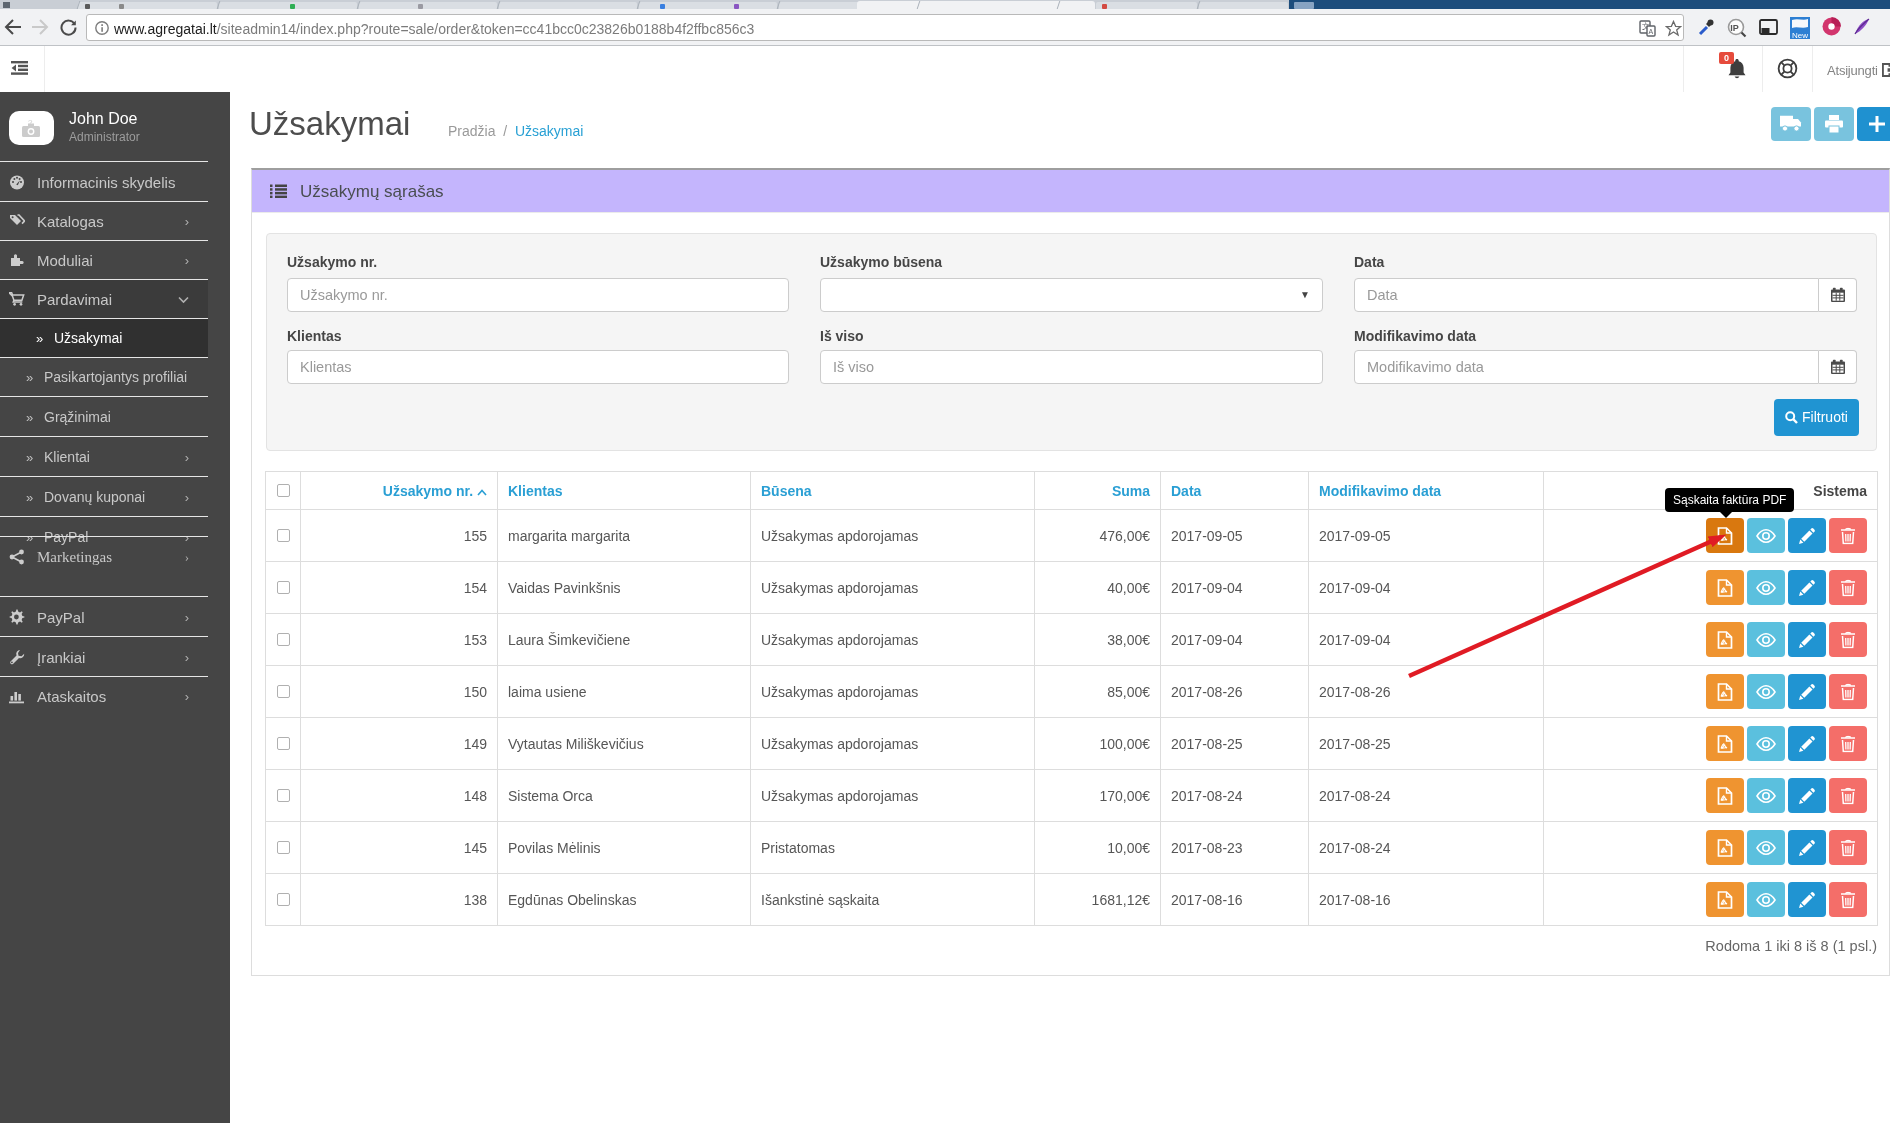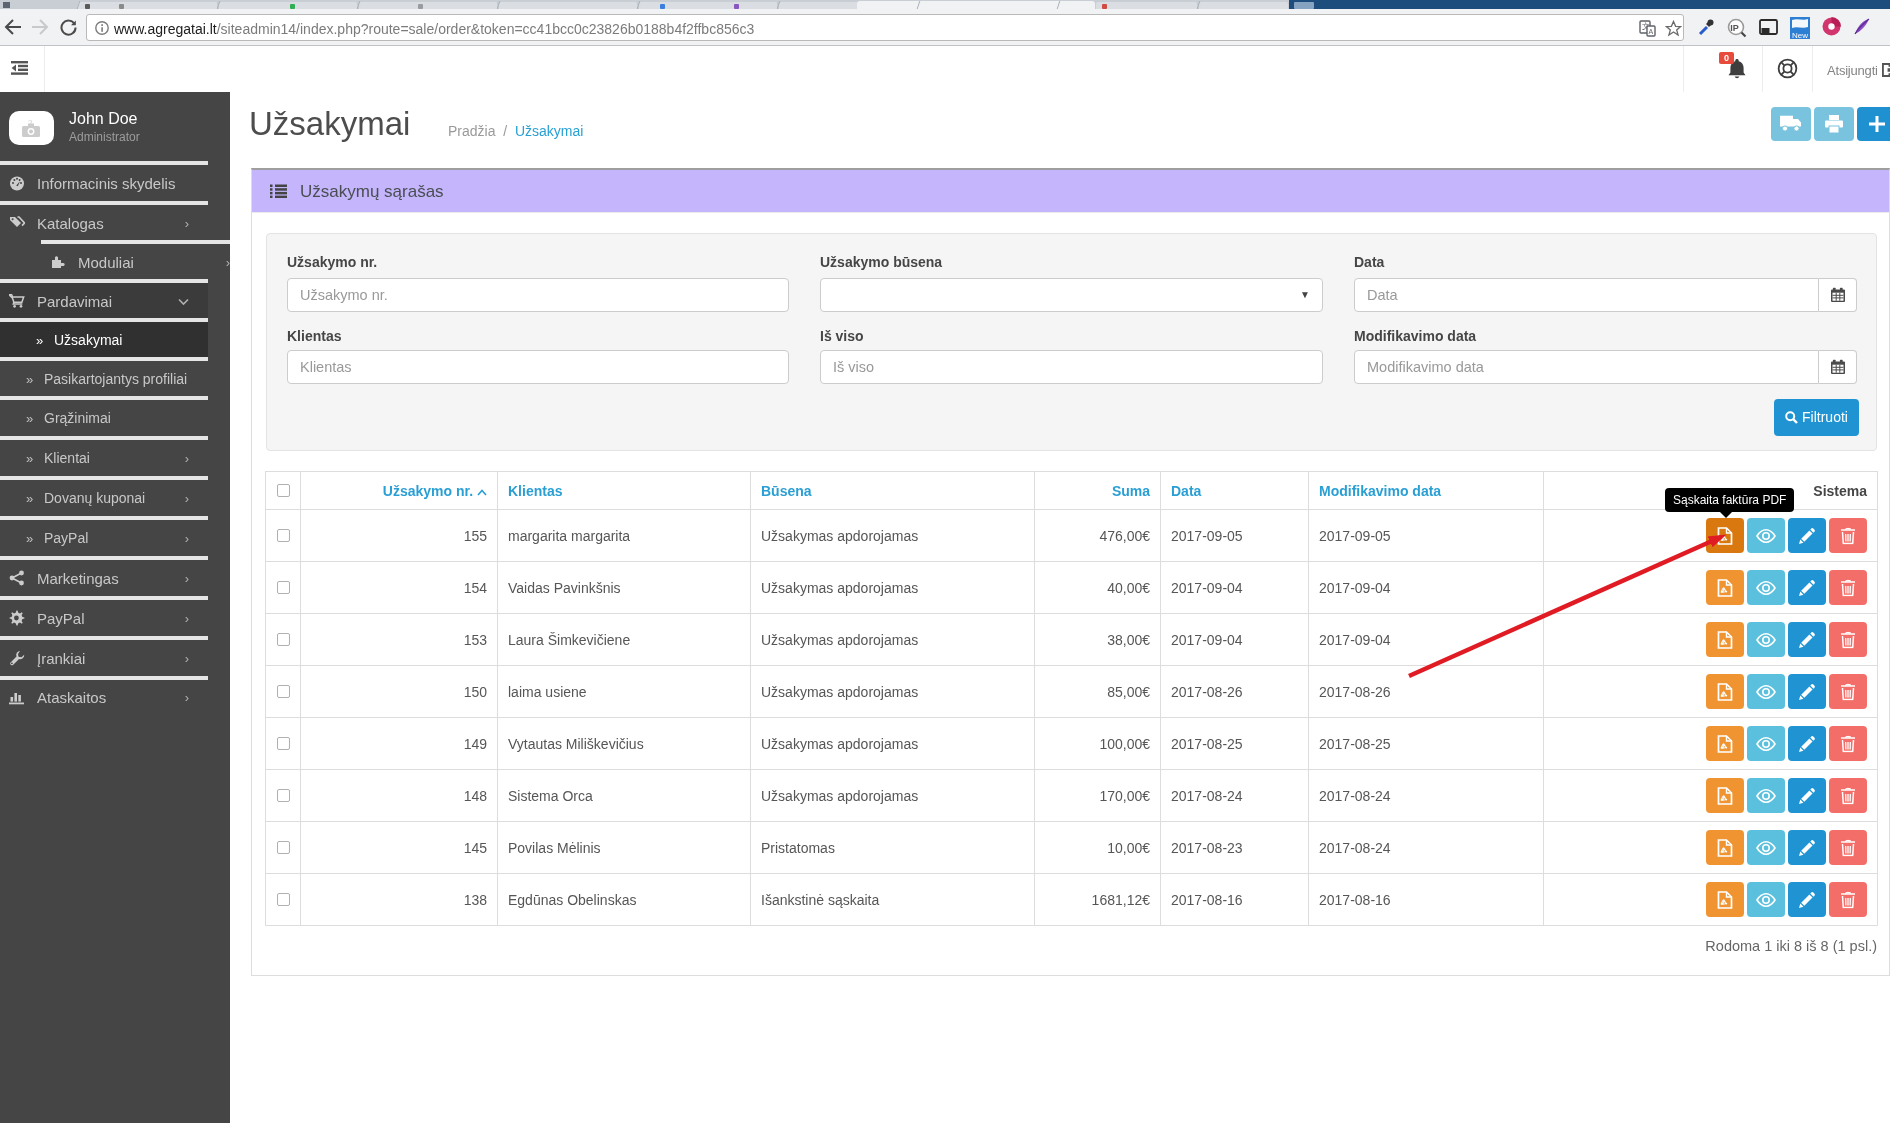--- a/index.html
+++ b/index.html
@@ -27,21 +27,21 @@
 #navbar { left:0; top:46px; width:1890px; height:46px; background:#fff; }
 .vsep { position:absolute; top:0; width:1px; height:46px; background:#ededed; }
 #badge0 { position:absolute; left:1719px; top:6px; width:15px; height:12px; background:#e64b3c; border-radius:2px; color:#fff; font-size:9px; font-weight:bold; text-align:center; line-height:12px; }
 #atsijungti { position:absolute; left:1827px; top:17px; font-size:13px; color:#848484; letter-spacing:-0.2px; }
 
 
 #sidebar { left:0; top:92px; width:230px; height:1031px; background:#454545; }
 #avatar { position:absolute; left:9px; top:19px; width:45px; height:34px; background:#fff; border-radius:10px; }
 #uname { position:absolute; left:69px; top:18px; color:#fff; font-size:16px; }
 #urole { position:absolute; left:69px; top:38px; color:#9d9d9d; font-size:12px; }
-.mitem { position:absolute; left:0; width:208px; border-top:4px solid #e5e5e5; color:#c8c8c8; font-size:15px; }
+.mitem { position:absolute; left:0; width:208px; border-top:1px solid #e5e5e5; color:#c8c8c8; font-size:15px; }
 .mitem .txt { position:absolute; left:37px; top:50%; transform:translateY(-50%); }
 .mitem .ico { position:absolute; left:9px; top:50%; transform:translateY(-50%); width:16px; height:16px; }
 .mitem .chev { position:absolute; right:19px; top:50%; transform:translateY(-50%); color:#b0b0b0; font-size:13px; }
 .sub .txt { left:44px; font-size:14px; }
 .sub .dbl { position:absolute; left:26px; top:50%; transform:translateY(-50%); font-size:13px; color:#c0c0c0; }
 #statbox { position:absolute; left:14px; top:645px; width:195px; height:120px; background:#2d2d2d; border-radius:5px; }
 .slab { position:absolute; left:12px; color:#c9c9c9; font-size:13px; }
 .spct { position:absolute; right:12px; color:#c9c9c9; font-size:13px; }
 .bar { position:absolute; left:12px; width:171px; height:5px; background:#fff; border-radius:2px; overflow:hidden; }
 .bar .fill { position:absolute; left:0; top:0; bottom:0; }
@@ -238,21 +238,21 @@
         </div>
         <div class="mitem" style="top:109px;height:39px;">
           <svg class="ico" viewBox="0 0 16 16" width="16" height="16">
             <path d="M1 2 L6 2 L12 8 L8 12 L1 5 Z" fill="#ccc"></path>
             <circle cx="3.6" cy="4.2" r="1" fill="#454545"></circle>
             <path d="M8.5 2 L10 2 L15.5 8 L13 10.6" stroke="#ccc" stroke-width="1.6" fill="none"></path>
           </svg>
           <span class="txt" style="">Katalogas</span>
           <span class="chev">›</span>
         </div>
-        <div class="mitem" style="top:148px;height:39px;margin-left:41px;">
+        <div class="mitem" style="top:148px;height:39px;">
           <svg class="ico" viewBox="0 0 16 16" width="16" height="16">
             <path d="M2 6 L5 6 L5 4.5 A1.6 1.6 0 1 1 8 4.5 L8 6 L11 6 L11 9 L12.5 9 A1.6 1.6 0 1 1 12.5 12 L11 12 L11 14 L2 14 Z" fill="#ccc"></path>
           </svg>
           <span class="txt" style="">Moduliai</span>
           <span class="chev">›</span>
         </div>
         <div class="mitem" style="top:187px;height:39px;background:#3b3b3b">
           <svg class="ico" viewBox="0 0 18 16" width="17" height="15">
             <path d="M0 1 L3 1 L4 3.5 L16.5 3.5 L14.5 9.5 L5.5 9.5 L4 5 Z M5.5 9.5 L4.8 11.5 L15 11.5" stroke="#ccc" stroke-width="1.7" fill="none"></path>
             <circle cx="6.3" cy="14" r="1.5" fill="#ccc"></circle>
@@ -283,21 +283,21 @@
         <div class="mitem sub" style="top:384px;height:40px;">
           <span class="dbl">»</span>
           <span class="txt" style="">Dovanų kuponai</span>
           <span class="chev">›</span>
         </div>
         <div class="mitem sub" style="top:424px;height:40px;">
           <span class="dbl">»</span>
           <span class="txt" style="">PayPal</span>
           <span class="chev">›</span>
         </div>
-        <div class="mitem" style="top:464px;height:40px;">
+        <div class="mitem" style="top:444px;height:40px;font-family:Liberation Serif, serif;">
           <svg class="ico" viewBox="0 0 16 16" width="15" height="15">
             <circle cx="3" cy="8" r="2.4" fill="#ccc"></circle>
             <circle cx="12.5" cy="3" r="2.4" fill="#ccc"></circle>
             <circle cx="12.5" cy="13" r="2.4" fill="#ccc"></circle>
             <path d="M3 8 L12.5 3 M3 8 L12.5 13" stroke="#ccc" stroke-width="1.6"></path>
           </svg>
           <span class="txt" style="">Marketingas</span>
           <span class="chev">›</span>
         </div>
         <div class="mitem" style="top:504px;height:40px;">

